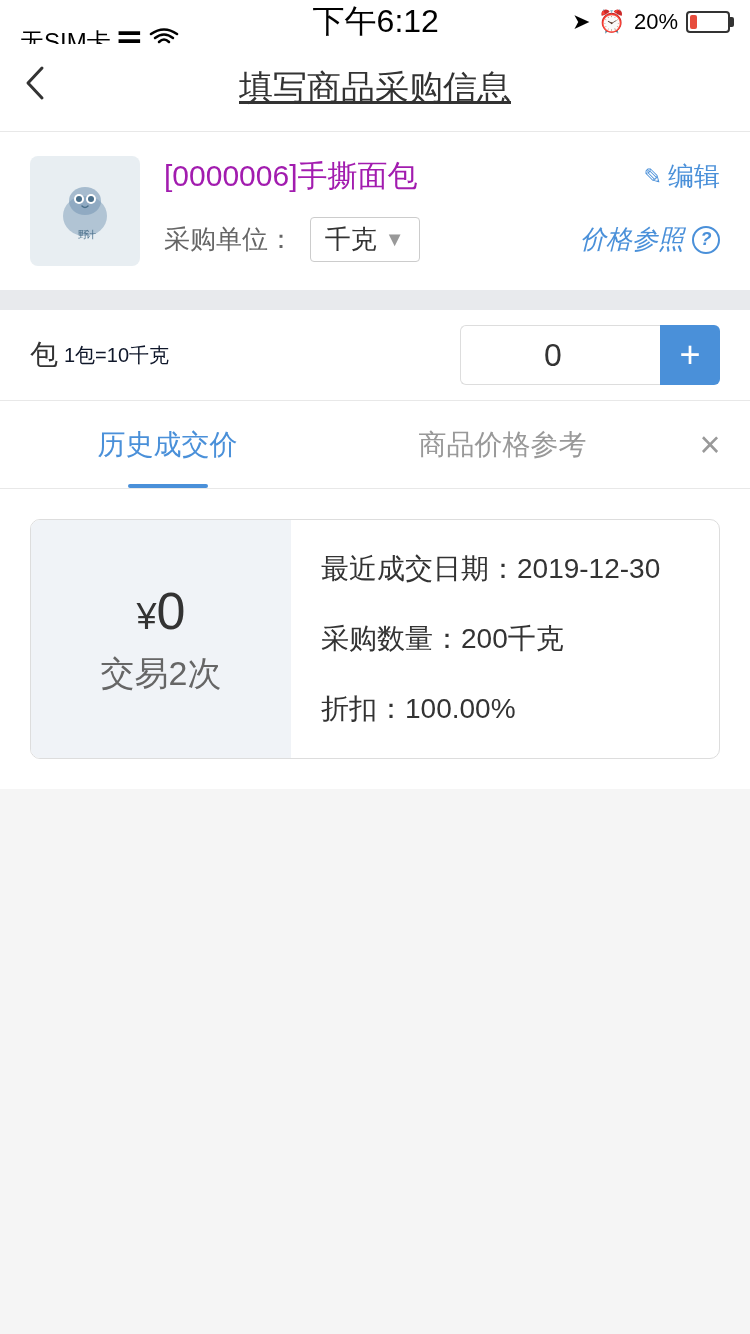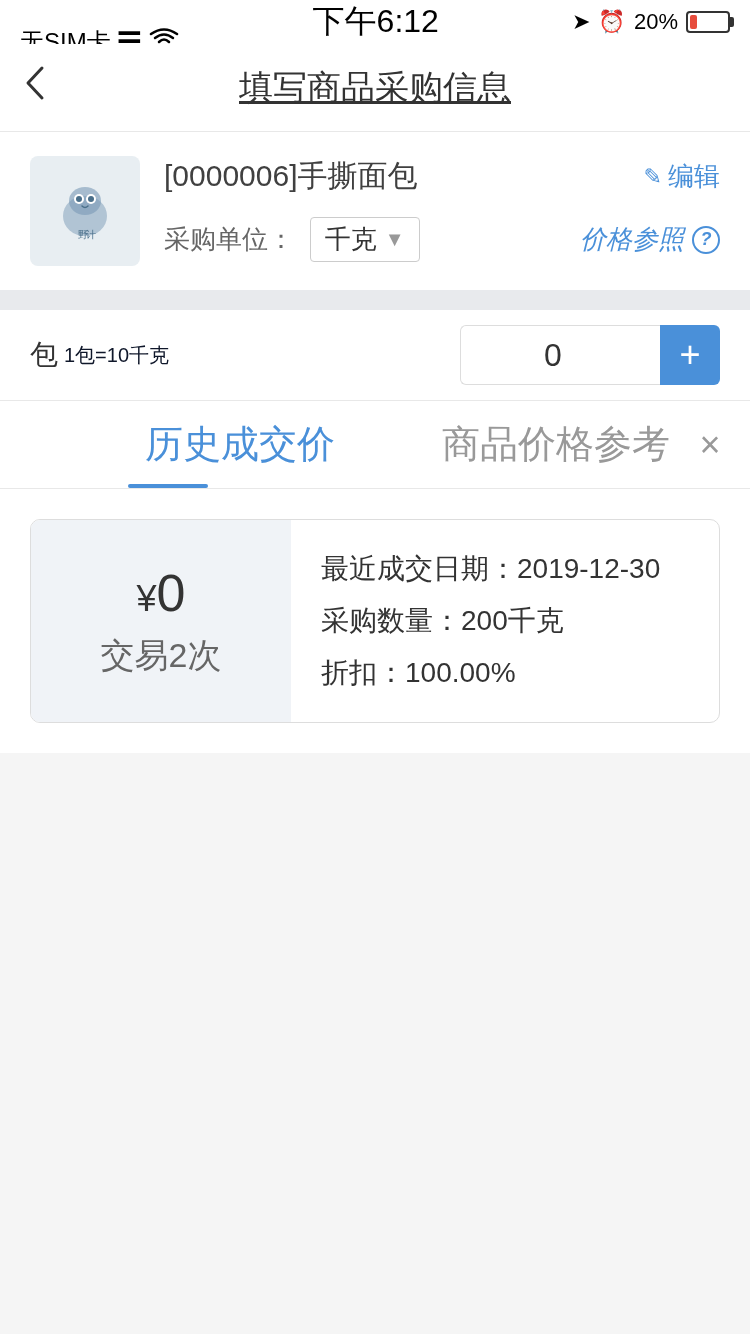--- a/index.html
+++ b/index.html
@@ -90,21 +90,21 @@
     }
     .product-header-row {
       display: flex;
       justify-content: space-between;
       align-items: center;
       margin-bottom: 20px;
     }
     .product-name {
       font-size: 30px;
       font-weight: 500;
-      color: #404040;
+      color: #a21caf;
     }
     .edit-btn {
       font-size: 26px;
       color: #4a90d9;
       display: flex;
       align-items: center;
       gap: 6px;
     }
     .edit-icon { font-size: 22px; }
     .unit-row {
@@ -208,22 +208,22 @@
       align-items: center;
       height: 88px;
       border-bottom: 1px solid #e8e8e8;
       position: relative;
     }
     .tab-item {
       flex: 1;
       height: 100%;
       display: flex;
       align-items: center;
-      justify-content: flex-end;
-      font-size: 38px;
+      justify-content: center;
+      font-size: 28px;
       color: #999;
       position: relative;
       cursor: pointer;
       font-family: Liberation Serif, serif;
     }
     .tab-item.active {
       color: #4a90d9;
     }
     .tab-underline {
       position: absolute;
@@ -275,21 +275,21 @@
     .history-trades {
       font-size: 34px;
       color: #666;
       margin-top: 10px;
     }
     .history-right {
       flex: 1;
       padding: 28px 30px;
       display: flex;
       flex-direction: column;
-      gap: 10px;
+      gap: 28px;
     }
     .history-detail-row {
       font-size: 28px;
       color: #333;
       line-height: 1.5;
     }
     .history-detail-row .label { color: #333; }
 
     
     .blank-area {

